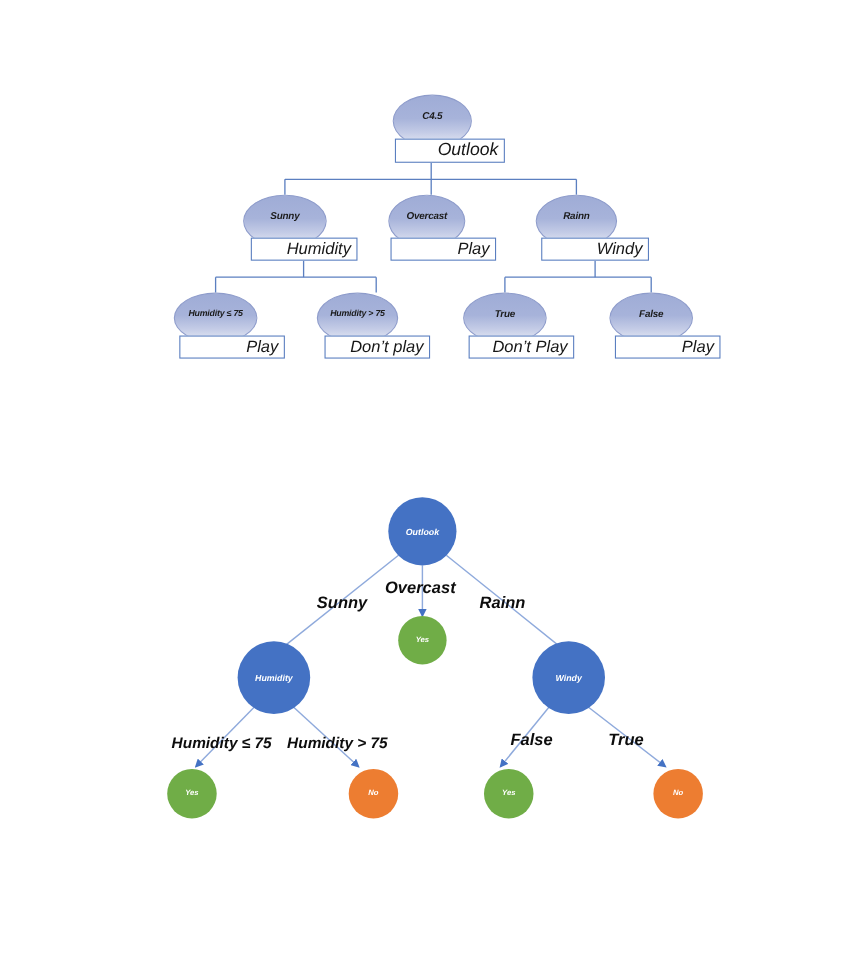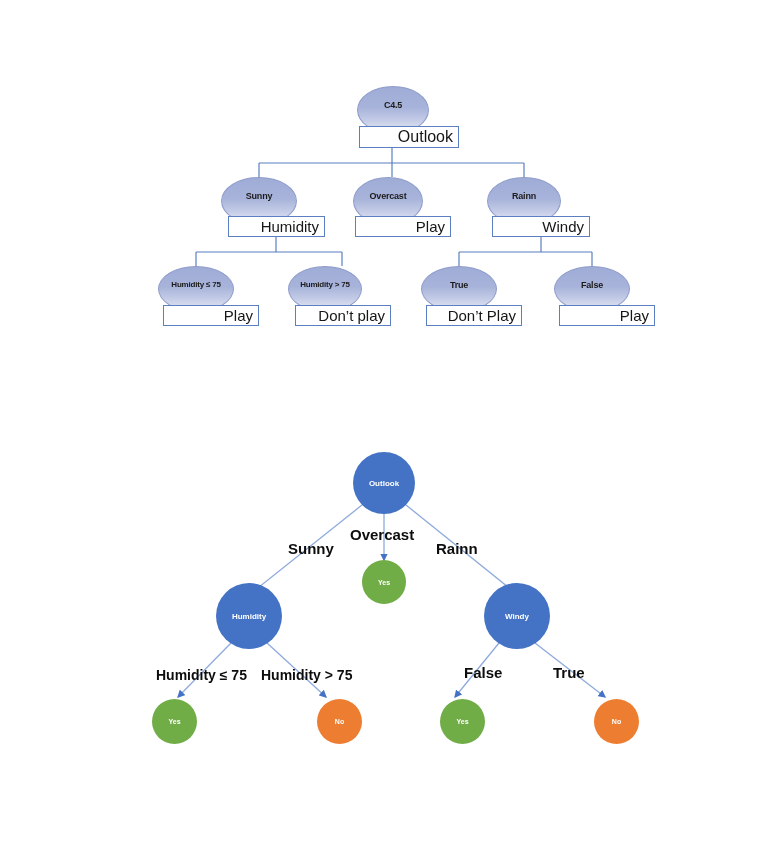--- a/index.html
+++ b/index.html
@@ -13,20 +13,21 @@
     position: relative;
     font-family: "Liberation Sans", sans-serif;
     overflow: hidden;
   }
 
   .canvas {
     position: absolute;
     left: 0; top: 0;
     width: 768px;
     height: 672px;
+    font-style: italic;
   }
 
   
   .top-diagram { position: absolute; left: 0; top: 0; width: 768px; height: 360px; }
 
   .connector-svg {
     position: absolute;
     left: 0; top: 0;
     width: 768px;
     height: 360px;

